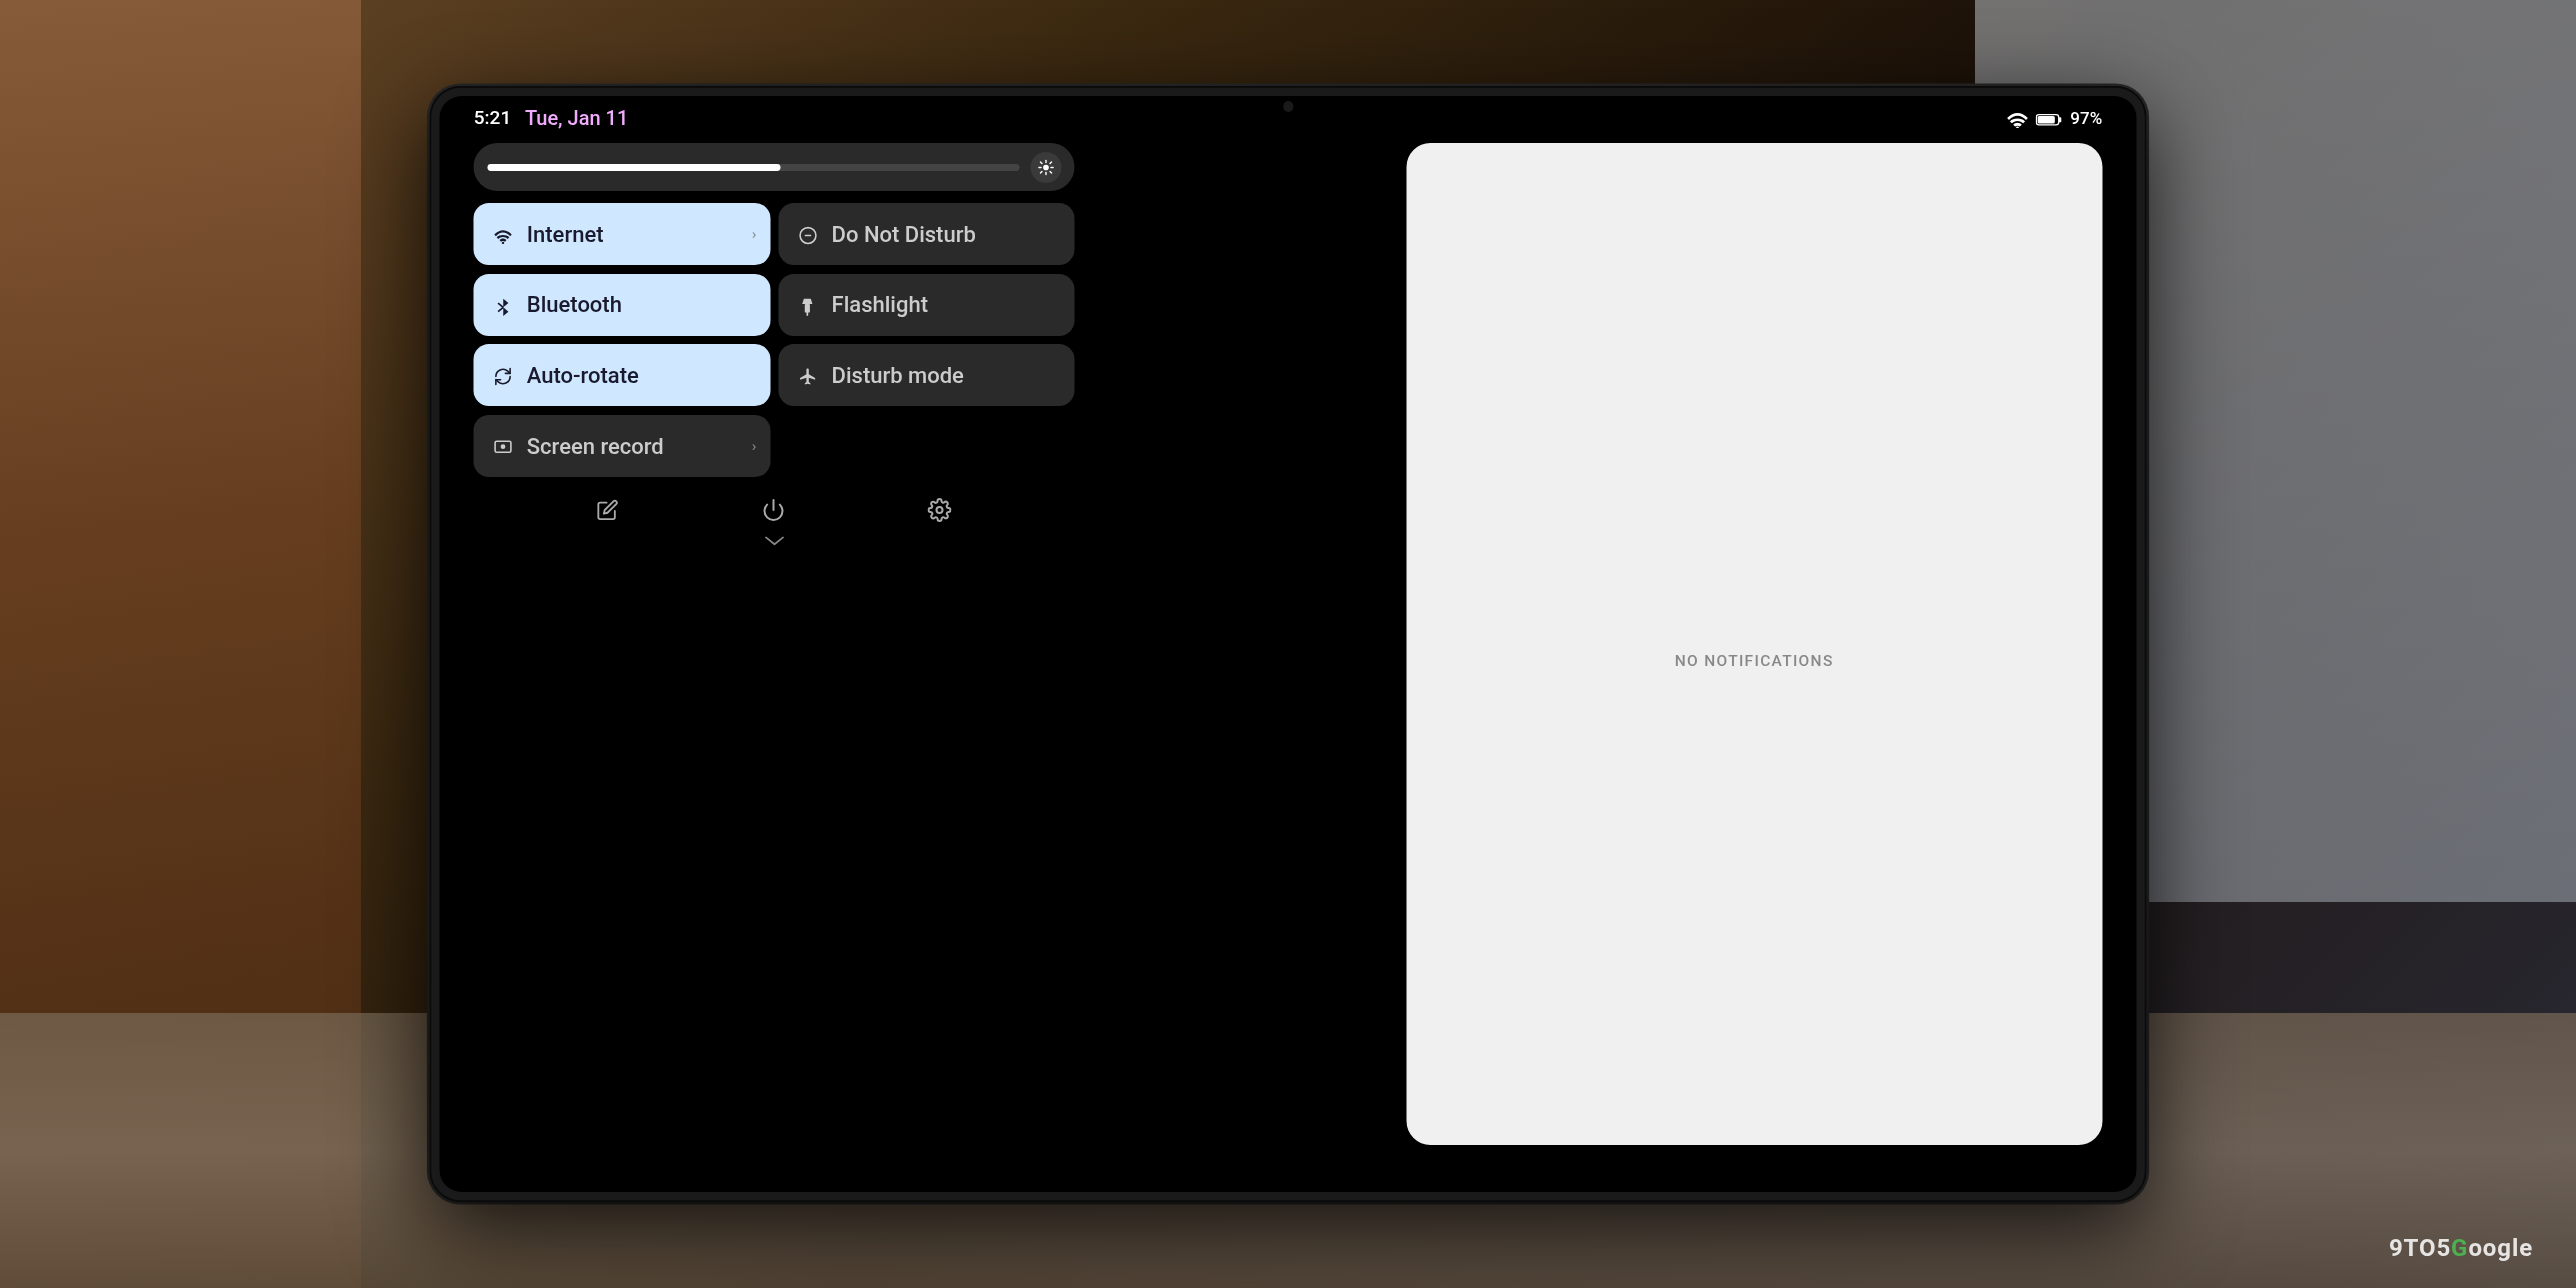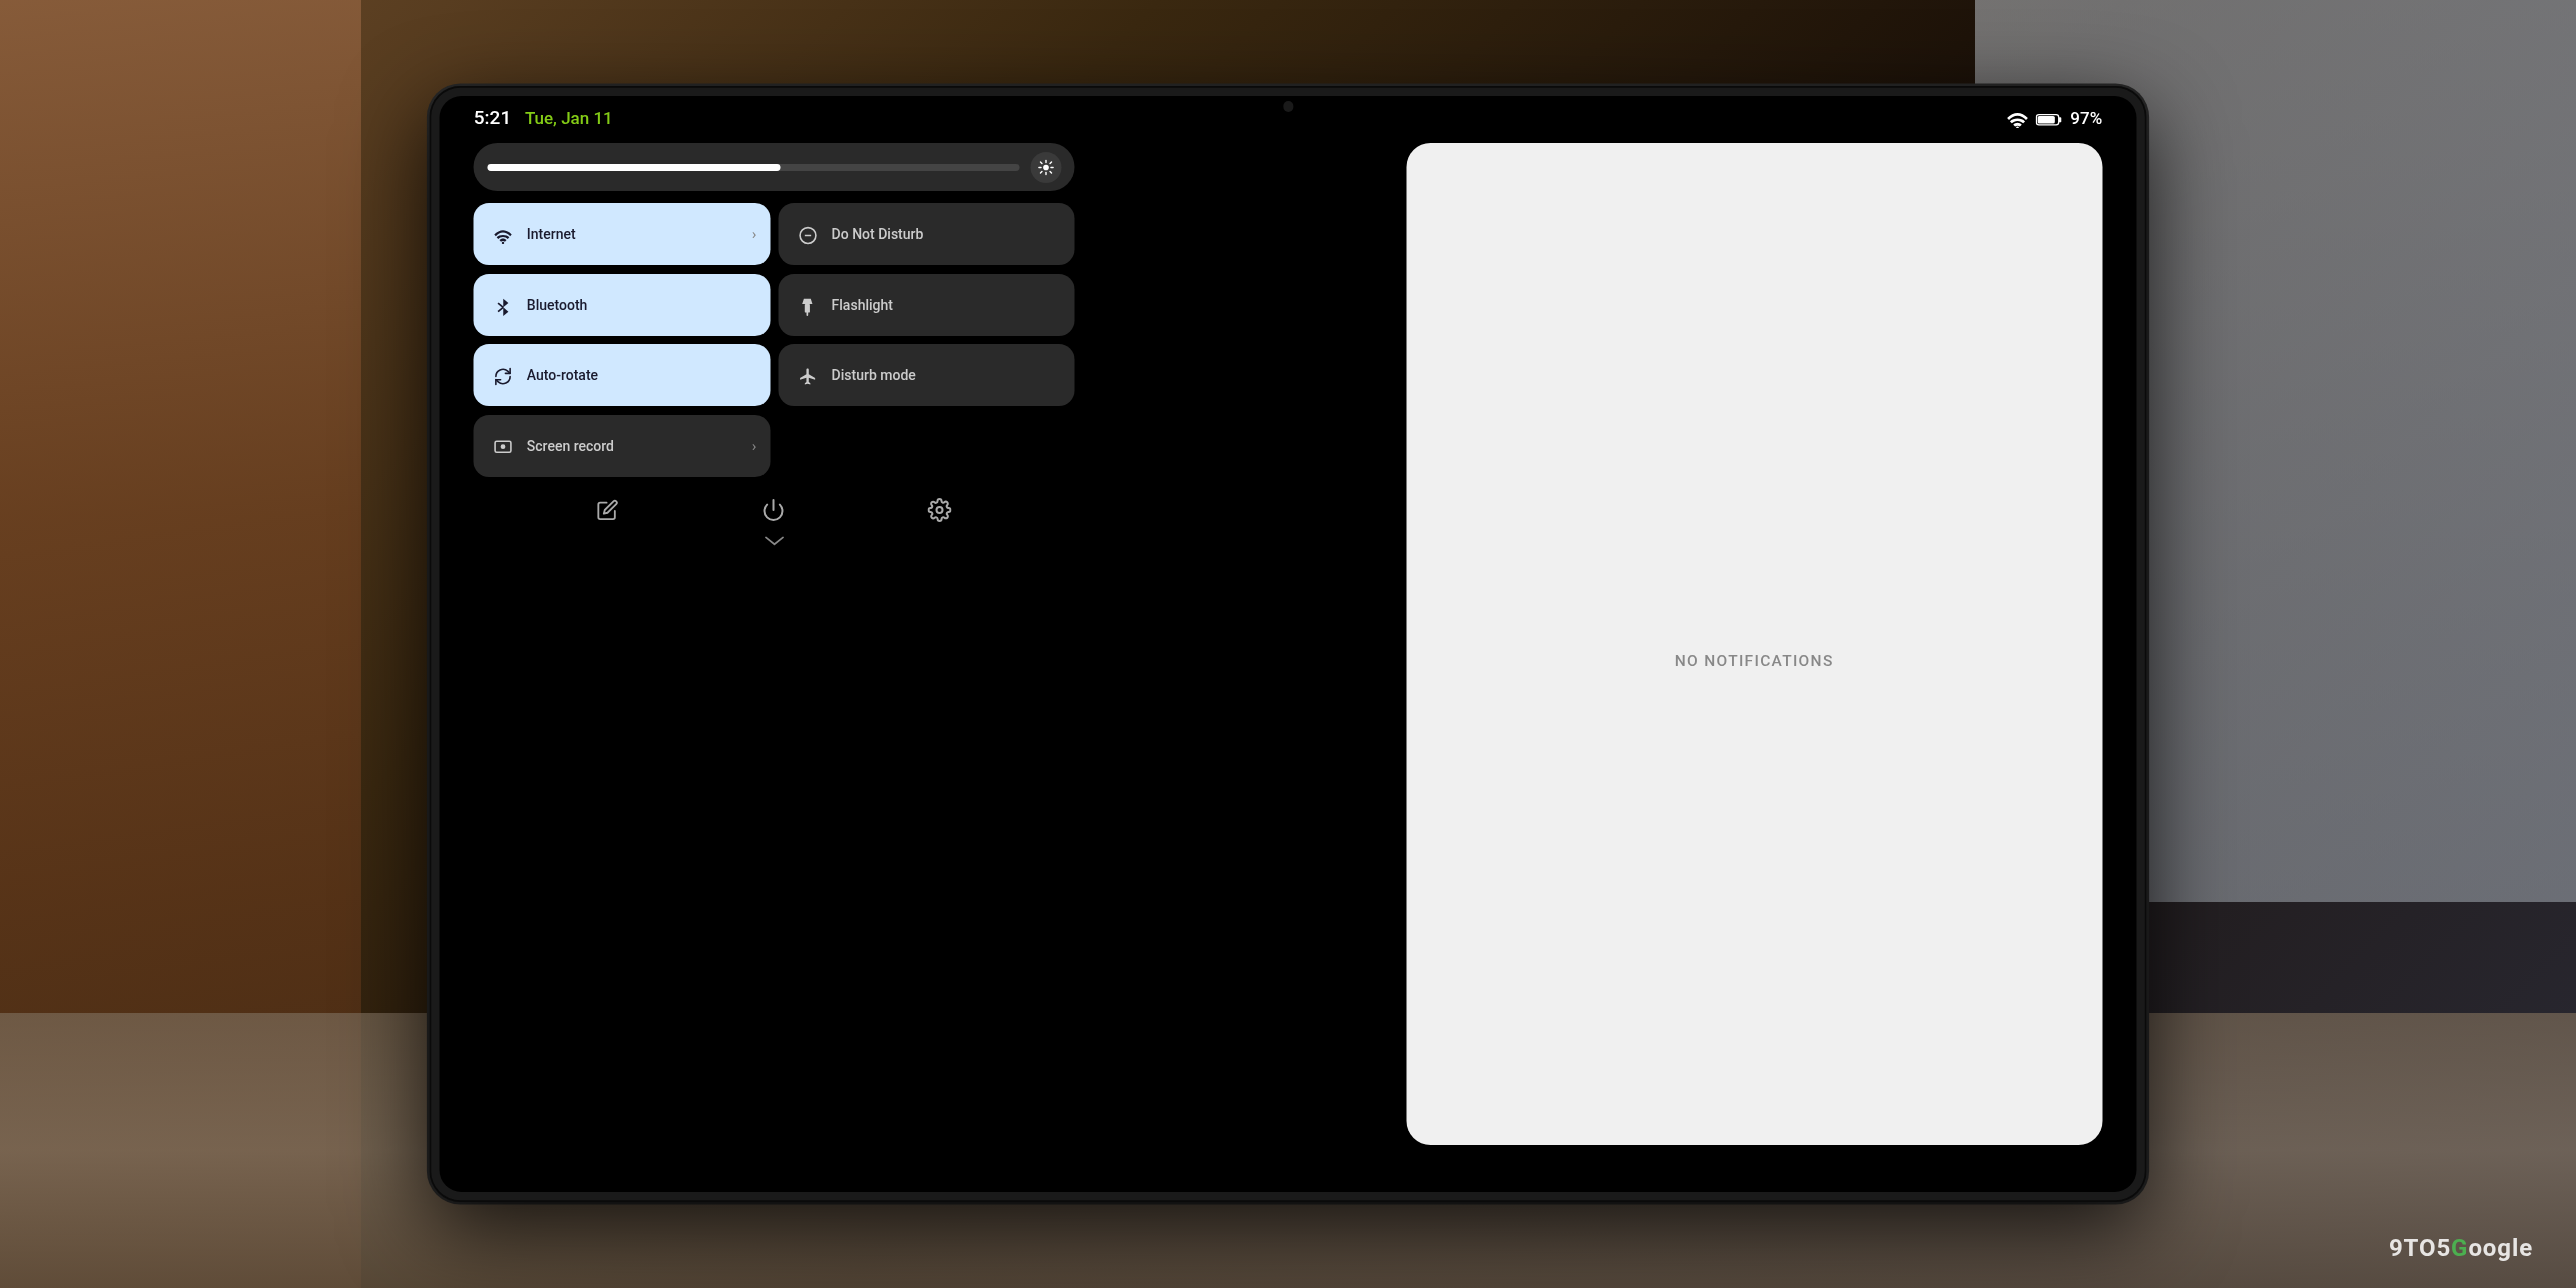--- a/index.html
+++ b/index.html
@@ -180,21 +180,21 @@
     }
 
     .tile-icon {
       font-size: 19px;
       color: #cccccc;
       width: 24px;
       text-align: center;
     }
 
     .tile-label {
-      font-size: 14px;
+      font-size: 22px;
       color: #cccccc;
       font-weight: 500;
     }
 
     .tile-chevron {
       position: absolute;
       right: 13.7px;
       color: #888;
       font-size: 15.5px;
     }
@@ -286,21 +286,21 @@
 <div class="bg-right"></div>
 <div class="bg-table"></div>
 
 <div class="tablet-frame">
   <div class="tablet-screen">
     <div class="camera-notch"></div>
 
     <div class="status-bar">
       <div style="display:flex; gap: 13.7px; align-items:center;">
         <span class="status-time">5:21</span>
-        <span style="font-size:17px; color:#84cc16;">Tue, Jan 11</span>
+        <span style="font-size:20px; color:#f0abfc;">Tue, Jan 11</span>
       </div>
       <div class="status-icons">
         <span>
           <svg width="24" height="17" viewBox="0 0 24 18" fill="white">
             <path d="M1 7.5C4 4 8.5 2 12 2s8 2 11 5.5l-2 2C18.5 7 15.5 5 12 5S5.5 7 3 9.5L1 7.5z"></path>
             <path d="M4 11c2-2 4.5-3 8-3s6 1 8 3l-2 2c-1.5-1.5-3.5-2.5-6-2.5S7.5 11.5 6 13l-2-2z"></path>
             <path d="M7.5 14.5c1.2-1.2 2.8-2 4.5-2s3.3.8 4.5 2l-2 2c-.7-.7-1.6-1-2.5-1s-1.8.3-2.5 1l-2-2z"></path>
             <circle cx="12" cy="18" r="1.5"></circle>
           </svg>
         </span>

